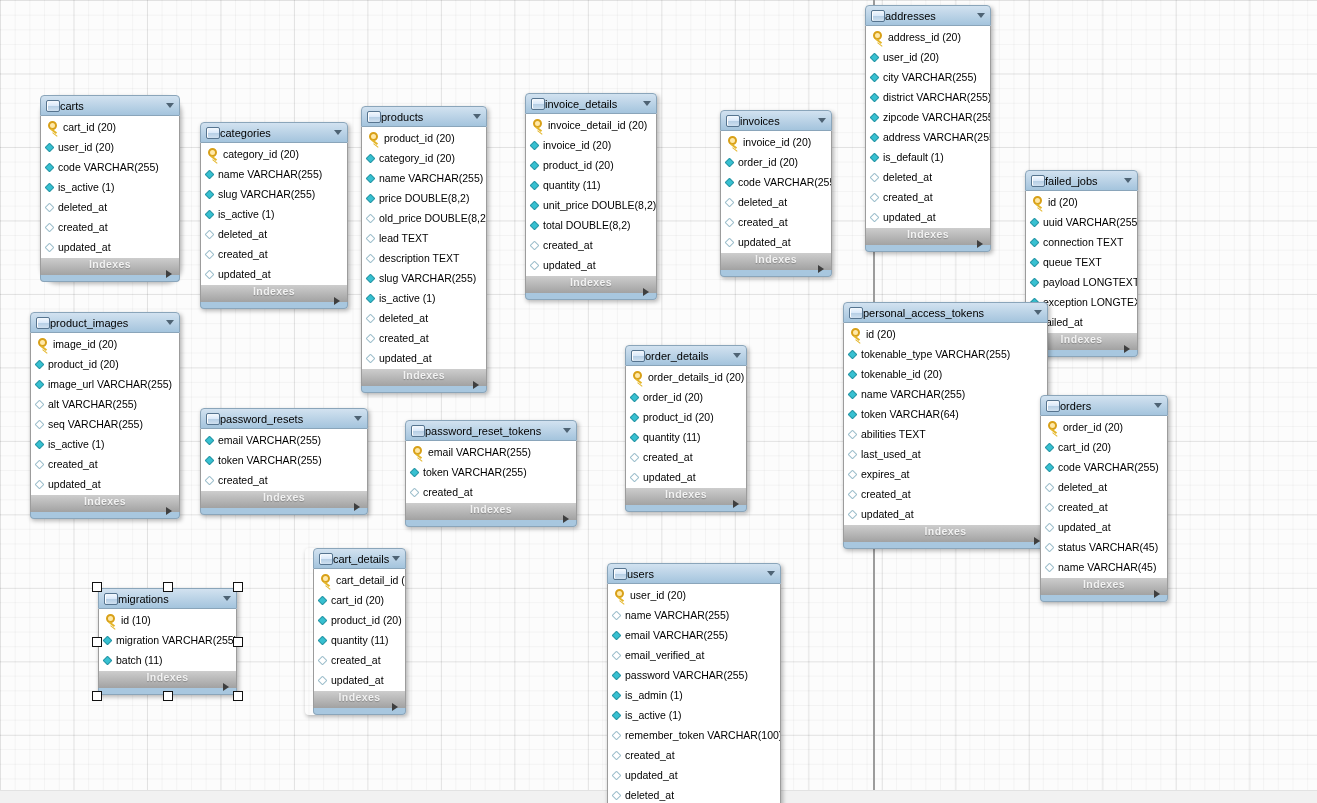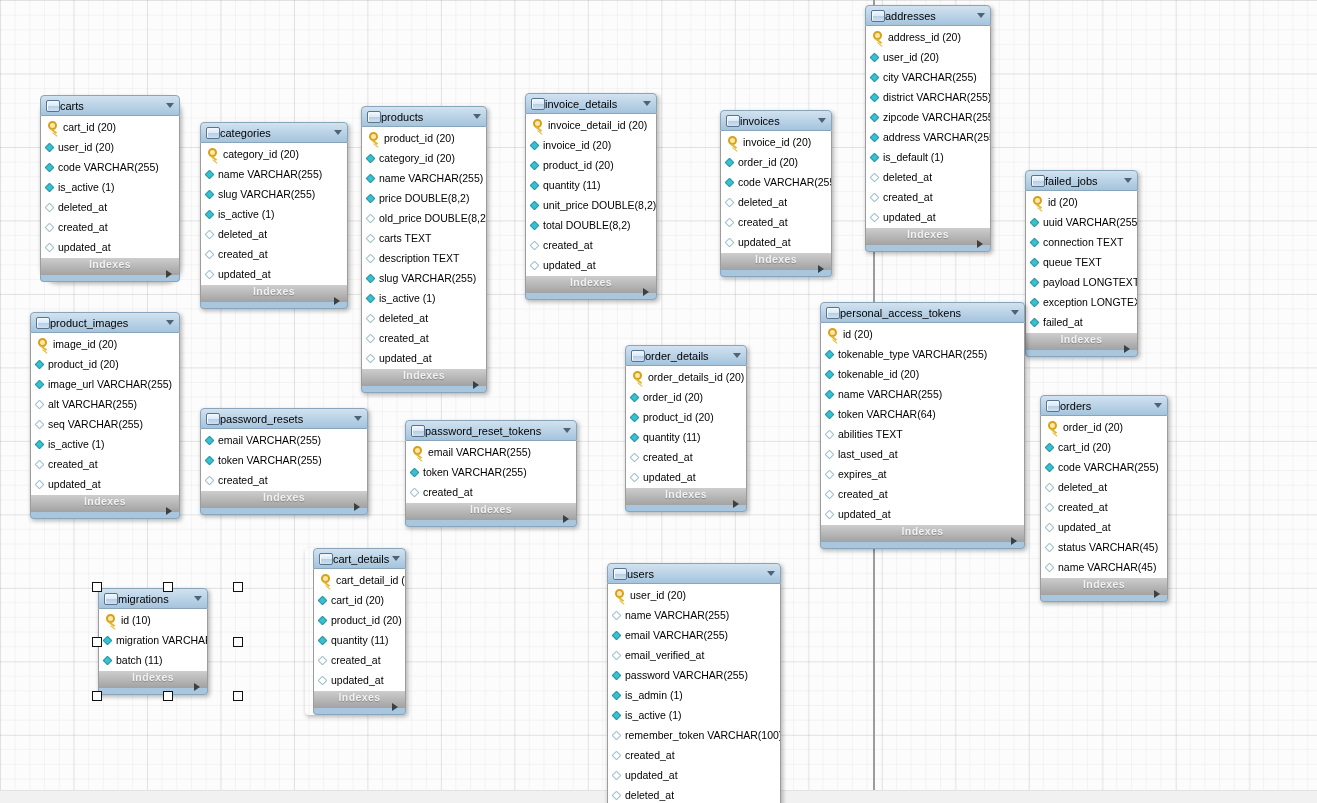--- a/index.html
+++ b/index.html
@@ -218,21 +218,21 @@
           <div class="tbl-row">
             <span class="cell-icon icon-diamond req"></span>
             <span>price DOUBLE(8,2)</span>
           </div>
           <div class="tbl-row">
             <span class="cell-icon icon-diamond nul"></span>
             <span>old_price DOUBLE(8,2)</span>
           </div>
           <div class="tbl-row">
             <span class="cell-icon icon-diamond nul"></span>
-            <span>carts TEXT</span>
+            <span>lead TEXT</span>
           </div>
           <div class="tbl-row">
             <span class="cell-icon icon-diamond nul"></span>
             <span>description TEXT</span>
           </div>
           <div class="tbl-row">
             <span class="cell-icon icon-diamond req"></span>
             <span>slug VARCHAR(255)</span>
           </div>
           <div class="tbl-row">
@@ -567,21 +567,21 @@
             <span class="cell-icon icon-diamond nul"></span>
             <span>updated_at</span>
           </div>
         </div>
         <div class="tbl-footer">
           <span>Indexes</span>
           <span class="tri-right"></span>
         </div>
         <div class="tbl-strip"></div>
       </div>
-      <div class="db-table" style="left: 820px; top: 302px; width: 205px; text-align: center;">
+      <div class="db-table" style="left: 843px; top: 302px; width: 205px; text-align: center;">
         <div class="tbl-header">
           <span class="icon-table"></span>
           <span>personal_access_tokens</span>
           <span class="tri-down"></span>
         </div>
         <div class="tbl-body">
           <div class="tbl-row">
             <span class="cell-icon icon-key"></span>
             <span>id (20)</span>
           </div>
@@ -667,21 +667,21 @@
             <span class="cell-icon icon-diamond nul"></span>
             <span>name VARCHAR(45)</span>
           </div>
         </div>
         <div class="tbl-footer">
           <span>Indexes</span>
           <span class="tri-right"></span>
         </div>
         <div class="tbl-strip"></div>
       </div>
-      <div class="db-table" style="left: 98px; top: 588px; width: 110px;">
+      <div class="db-table" style="left: 98px; top: 588px; width: 139px;">
         <div class="tbl-header">
           <span class="icon-table"></span>
           <span>migrations</span>
           <span class="tri-down"></span>
         </div>
         <div class="tbl-body">
           <div class="tbl-row">
             <span class="cell-icon icon-key"></span>
             <span>id (10)</span>
           </div>

